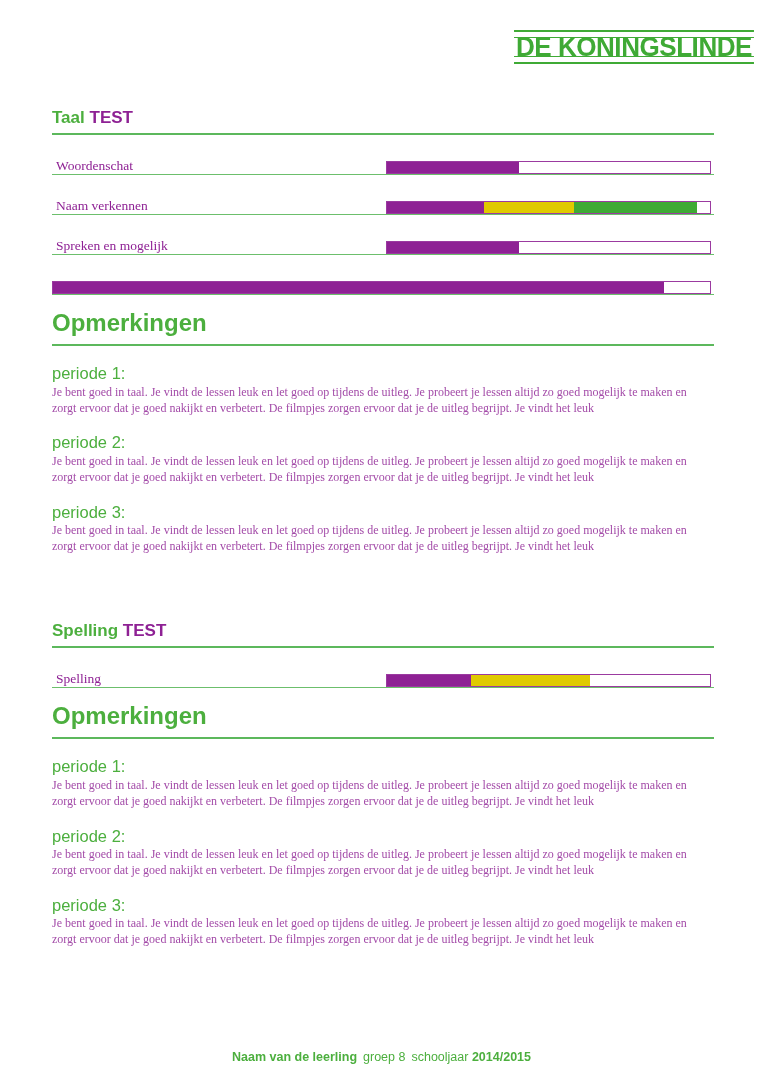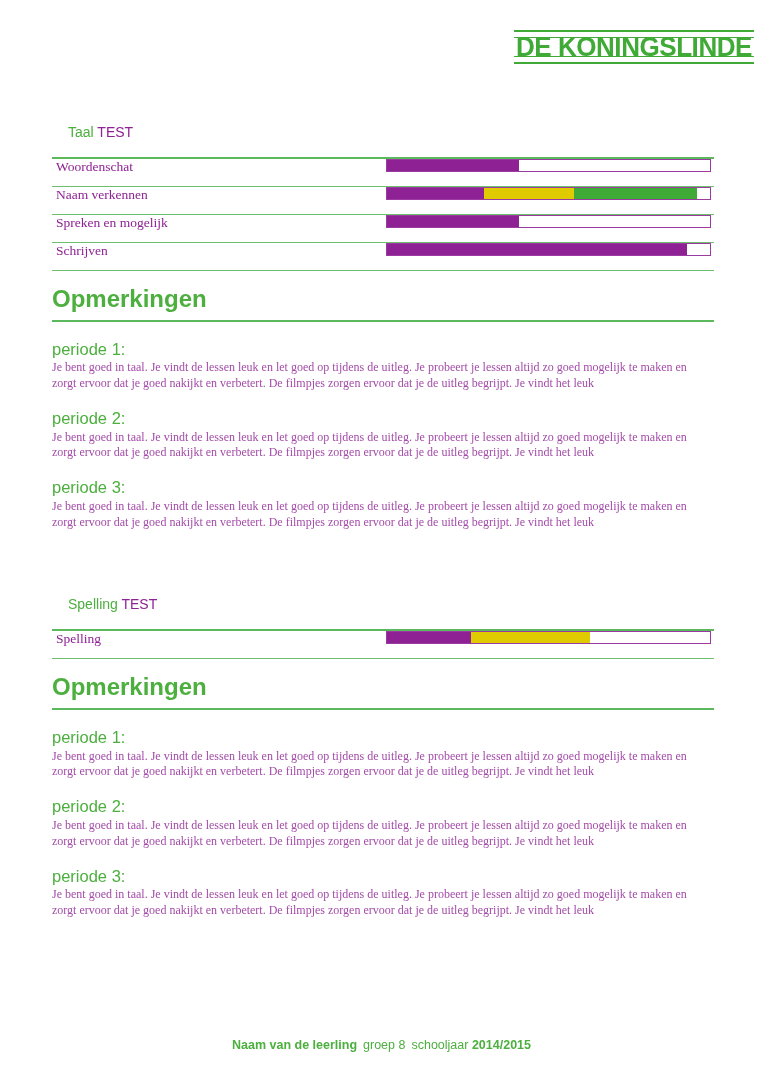--- a/index.html
+++ b/index.html
@@ -48,24 +48,24 @@
     right: 0;
     height: 1px;
     background: #3faa35;
   }
   .logo::before { top: 5px; }
   .logo::after { bottom: 5px; }
 
   
   .sec-title {
     font-family: "Liberation Sans", sans-serif;
-    font-weight: normal;
-    font-size: 14px;
-    color: #4caf3e;
-    margin: 16px;
+    font-weight: bold;
+    font-size: 17px;
+    color: #4caf3e;
+    margin: 0;
     line-height: 1.2;
   }
   .sec-title .accent { color: #8e2194; }
 
   .big-title {
     font-family: "Liberation Sans", sans-serif;
     font-weight: bold;
     font-size: 24px;
     color: #4caf3e;
     margin: 0;
@@ -76,23 +76,24 @@
     border: 0;
     border-top: 2px solid #5cb85c;
     margin: 5px 0 0 0;
     height: 0;
   }
 
   
   .rows { width: 100%; }
   .row {
     display: flex;
-    align-items: flex-start;
+    align-items: flex-end;
     height: 27px;
     border-bottom: 1px solid #6cbf6c;
+    margin-top: 12px;
   }
   .row:last-child { border-bottom: 1px solid #6cbf6c; }
   .row-label {
     flex: 0 0 330px;
     font-family: "Liberation Serif", serif;
     font-size: 13.5px;
     color: #8e2194;
     padding-left: 4px;
     white-space: nowrap;
   }
@@ -128,21 +129,21 @@
     font-size: 12px;
     line-height: 1.32;
     color: #a34ba8;
     margin: 0;
     max-width: 658px;
   }
 
   
   .footer {
     position: absolute;
-    bottom: 28px;
+    bottom: 16px;
     left: 0;
     width: 763px;
     text-align: center;
     font-family: "Liberation Sans", sans-serif;
     font-size: 12.5px;
     font-weight: bold;
     color: #4caf3e;
   }
   .footer .gap { display: inline-block; width: 6px; }
   .footer .light { font-weight: normal; }
@@ -185,21 +186,20 @@
           </div>
           <div class="row">
             <div class="row-label">Spreken en mogelijk</div>
             <div class="row-bar-cell">
               <div class="bar">
                 <div class="seg" style="width: 41%; background: rgb(142, 33, 148);"></div>
               </div>
             </div>
           </div>
           <div class="row">
-            <div class="row-label">Schrijven</div>
             <div class="row-bar-cell">
               <div class="bar">
                 <div class="seg" style="width: 93%; background: rgb(142, 33, 148);"></div>
               </div>
             </div>
           </div>
         </div>
         <div class="big-title" style="margin-top: 14px;">Opmerkingen</div>
         <hr class="rule" style="margin-top: 6px;">
         <div style="margin-top: 17px;">

